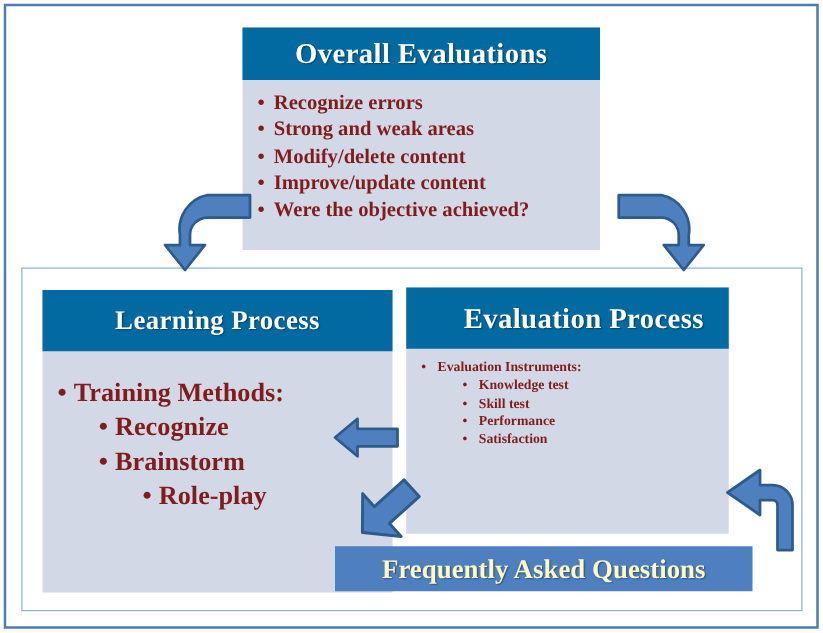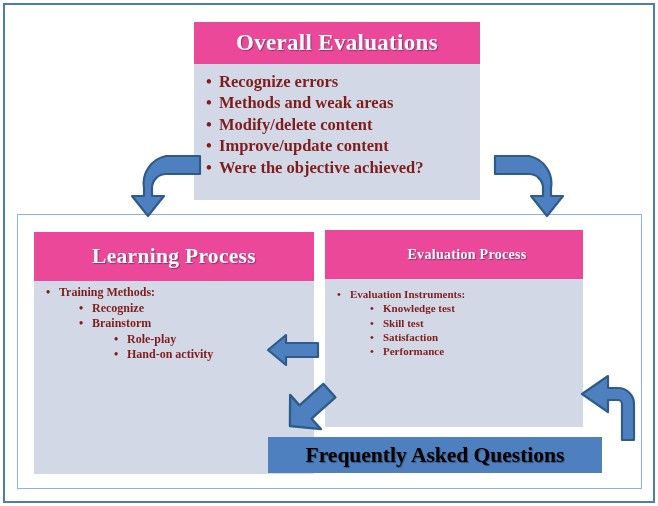--- a/index.html
+++ b/index.html
@@ -35,21 +35,21 @@
     box-sizing: border-box;
   }
 
   
   .card {
     position: absolute;
     box-sizing: border-box;
     background: #d3d8e6;
   }
   .card-head {
-    background: #ec4899;
+    background: #0369a1;
     color: #ffffff;
     font-weight: bold;
     text-align: center;
     letter-spacing: .3px;
     text-shadow: 1px 1px 1px rgba(0,0,0,.35);
     display: flex;
     align-items: center;
     justify-content: center;
     box-sizing: border-box;
   }
@@ -88,37 +88,37 @@
   }
   #overall .card-head { height: 42px; font-size: 23px; }
   #overall .card-body { font-size: 16.5px; padding-top: 7px; }
 
   
   #learning {
     left: 34px; top: 232px;
     width: 280px; height: 242px;
   }
   #learning .card-head { height: 49px; font-size: 21.5px; }
-  #learning .card-body { font-size: 12px; padding-top: 4px; }
+  #learning .card-body { font-size: 21px; padding-top: 20px; }
 
   
   #evaluation {
     left: 325px; top: 230px;
     width: 258px; height: 197px;
   }
-  #evaluation .card-head { height: 49px; font-size: 14px; padding-left: 26px; }
+  #evaluation .card-head { height: 49px; font-size: 23px; padding-left: 26px; }
   #evaluation .card-body { font-size: 11px; padding-top: 8px; }
 
   
   #faq {
     position: absolute;
     left: 268px; top: 437px;
     width: 334px; height: 36px;
     background: #4e80bf;
-    color: #000000;
+    color: #fef9c3;
     font-weight: bold;
     font-size: 21.5px;
     display: flex;
     align-items: center;
     justify-content: center;
     text-shadow: 1px 1px 1px rgba(0,0,0,.35);
     box-sizing: border-box;
   }
 
   
@@ -137,21 +137,21 @@
 <div id="canvas">
 
   <div class="outer-frame"></div>
   <div class="inner-frame"></div>
 
   <div class="card" id="overall">
     <div class="card-head">Overall Evaluations</div>
     <div class="card-body">
       <ul class="lvl l1">
         <li><span class="btxt">Recognize errors</span></li>
-        <li><span class="btxt">Methods and weak areas</span></li>
+        <li><span class="btxt">Strong and weak areas</span></li>
         <li><span class="btxt">Modify/delete content</span></li>
         <li><span class="btxt">Improve/update content</span></li>
         <li><span class="btxt">Were the objective achieved?</span></li>
       </ul>
     </div>
   </div>
 
   <div class="card" id="learning">
     <div class="card-head">Learning  Process</div>
     <div class="card-body">
@@ -159,40 +159,39 @@
         <li>
           <span class="btxt">Training Methods:</span>
           <ul class="lvl l2">
             <li>
               <span class="btxt">Recognize</span>
             </li>
             <li>
               <span class="btxt">Brainstorm</span>
               <ul class="lvl l3">
                 <li><span class="btxt">Role-play</span></li>
-                <li><span class="btxt">Hand-on activity</span></li>
               </ul>
             </li>
           </ul>
         </li>
       </ul>
     </div>
   </div>
 
   <div class="card" id="evaluation">
     <div class="card-head">Evaluation Process</div>
     <div class="card-body">
       <ul class="lvl l1">
         <li>
           <span class="btxt">Evaluation Instruments:</span>
           <ul class="lvl l2">
             <li><span class="btxt">Knowledge test</span></li>
             <li><span class="btxt">Skill test</span></li>
+            <li><span class="btxt">Performance</span></li>
             <li><span class="btxt">Satisfaction</span></li>
-            <li><span class="btxt">Performance</span></li>
           </ul>
         </li>
       </ul>
     </div>
   </div>
 
   <div id="faq">Frequently Asked Questions</div>
 
   <div class="arrow" id="arrow-left-elbow">
     <svg width="72" height="68" viewBox="0 0 72 68">

